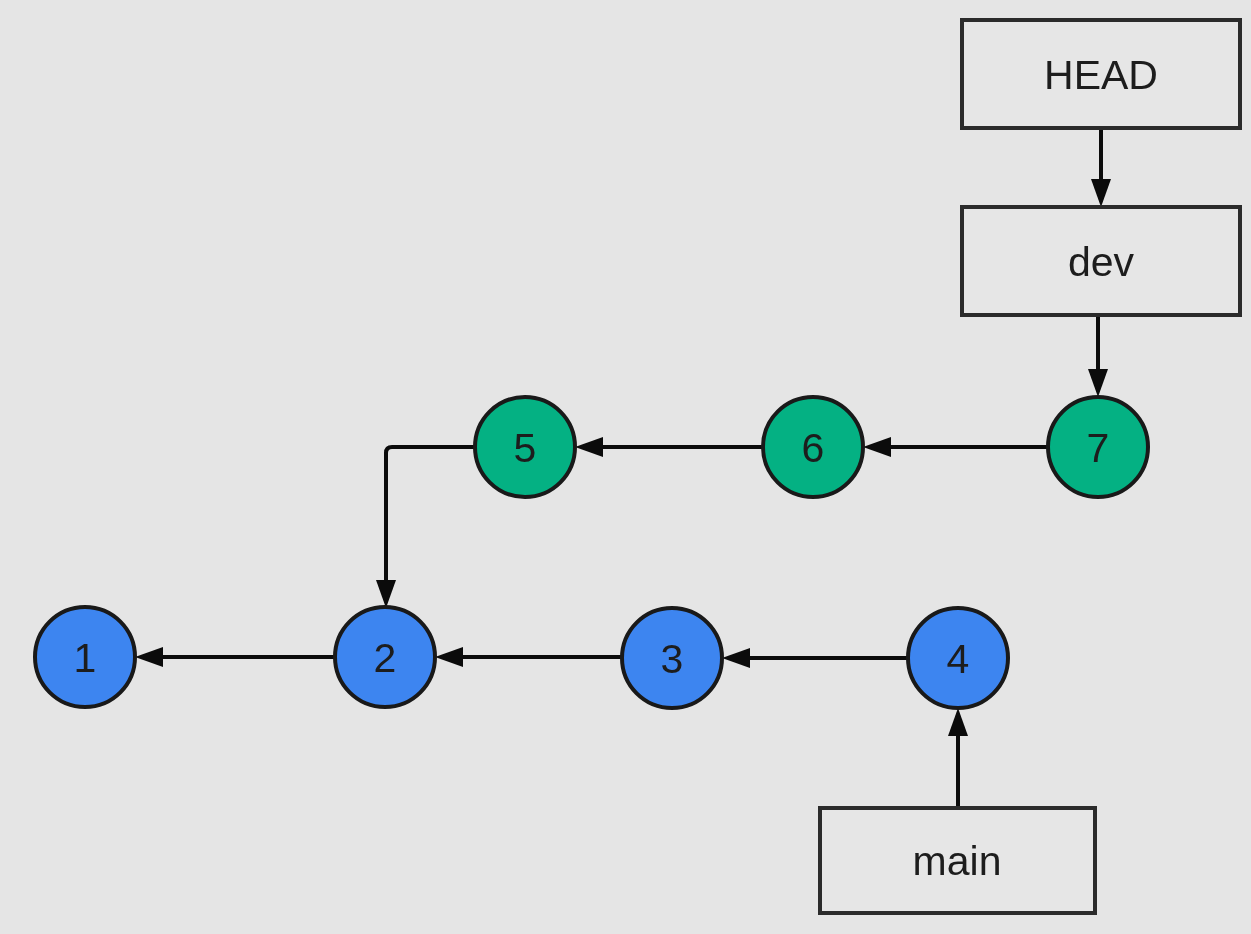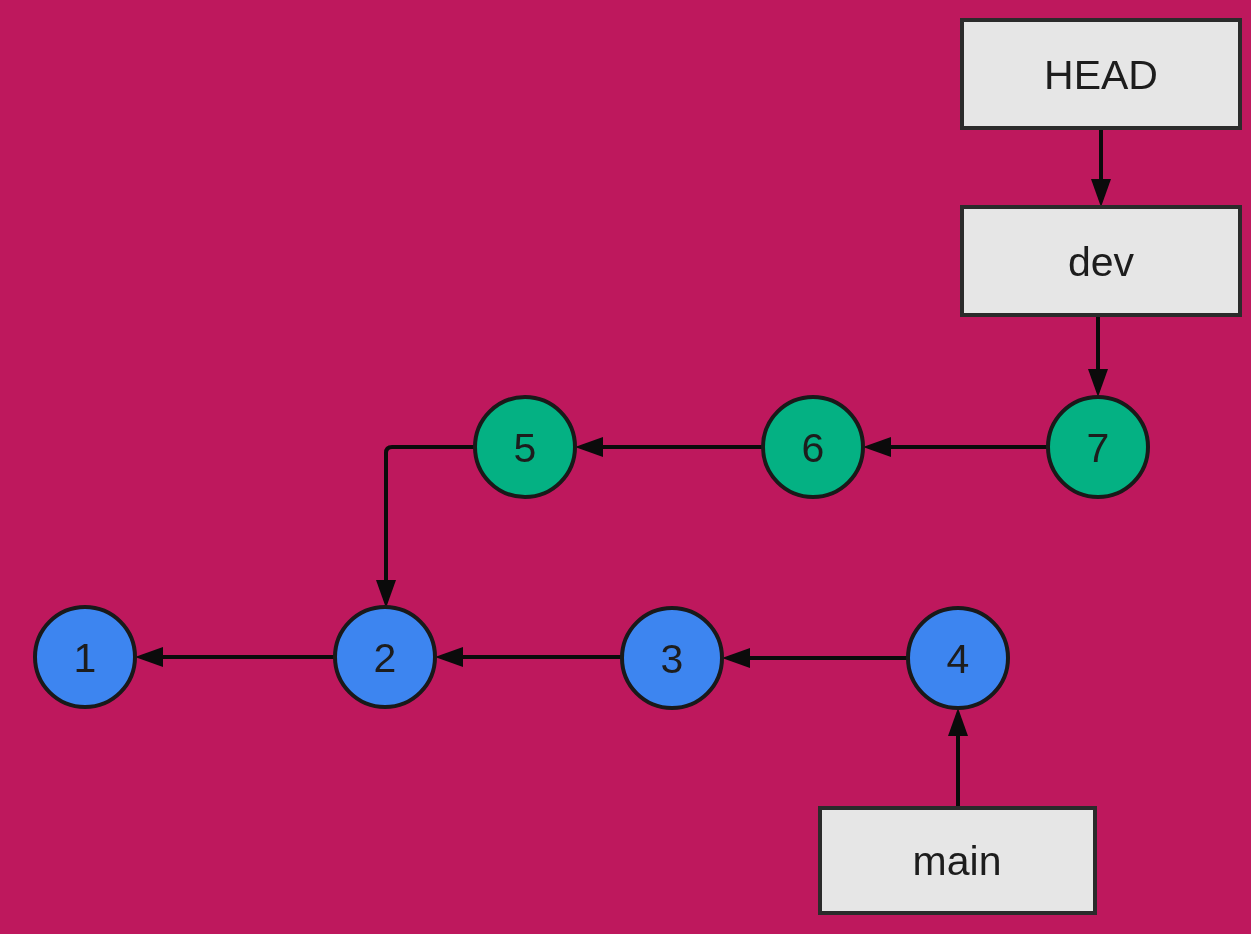--- a/index.html
+++ b/index.html
@@ -7,21 +7,21 @@
     padding: 0;
     background: #ffffff;
   }
   body {
     font-family: "Liberation Sans", sans-serif;
   }
   #canvas {
     position: relative;
     width: 1251px;
     height: 934px;
-    background: #be185d;
+    background: #e5e5e5;
     overflow: hidden;
   }
   #graph-svg {
     position: absolute;
     left: 0;
     top: 0;
     width: 1251px;
     height: 934px;
   }
   .edge-line {

